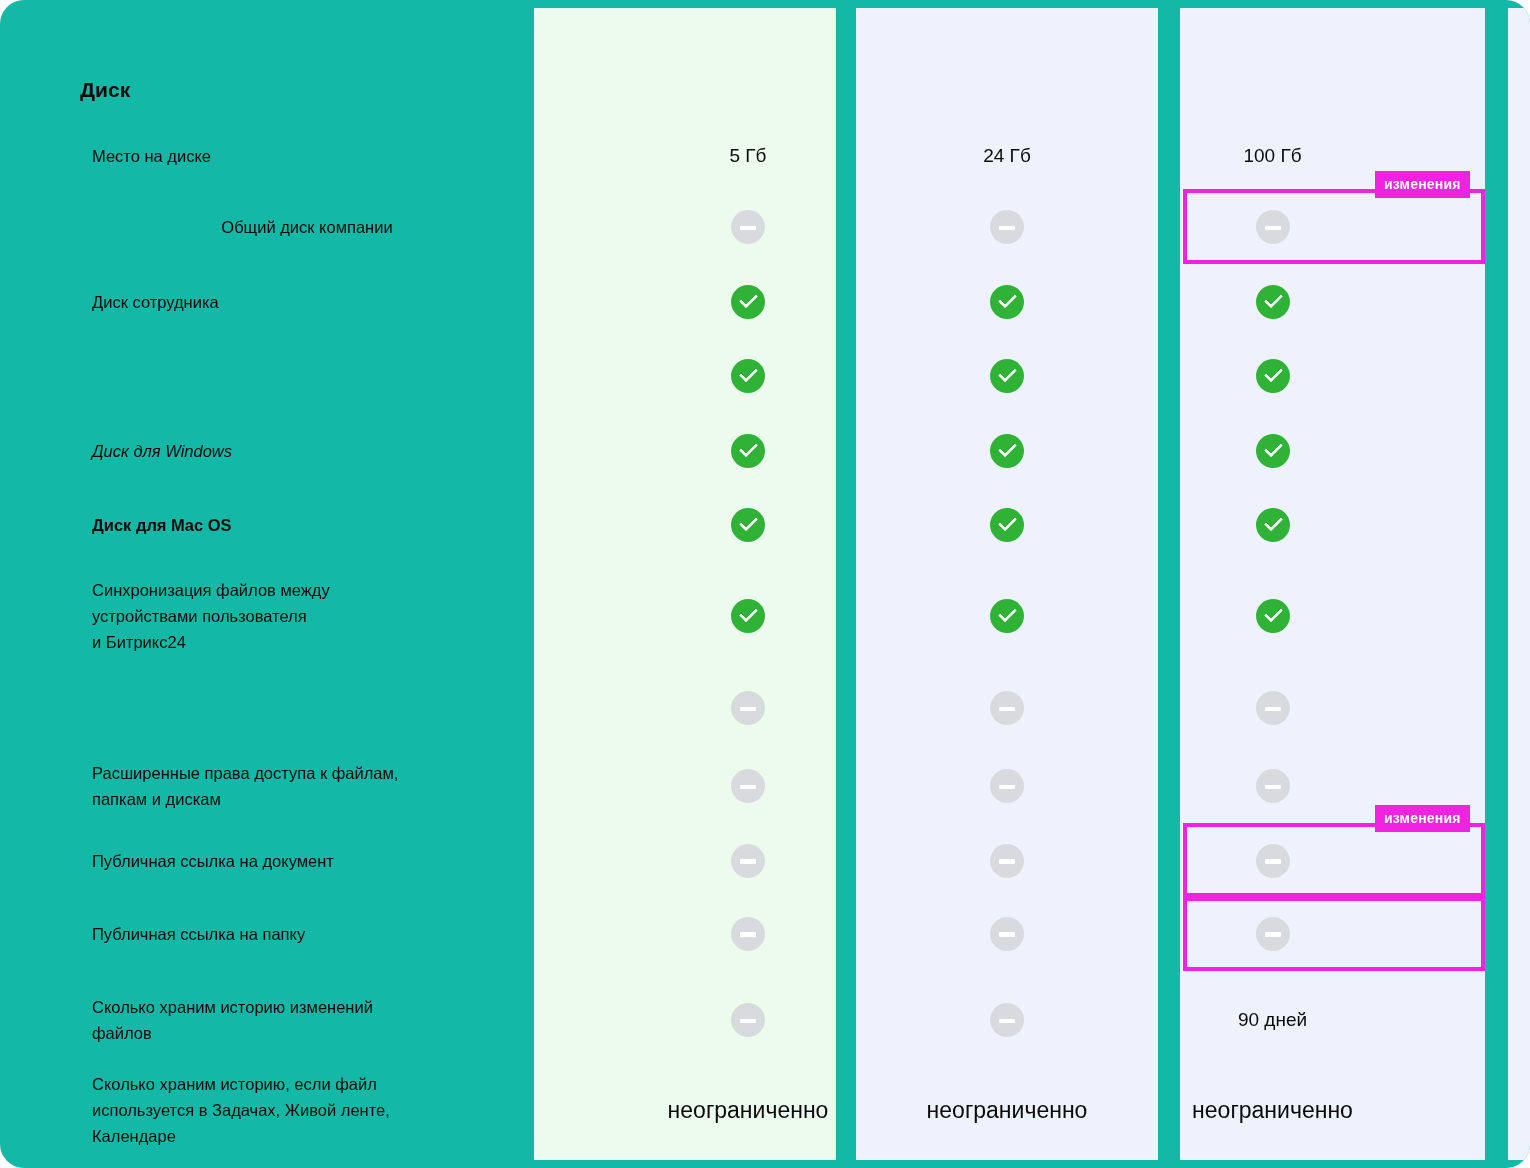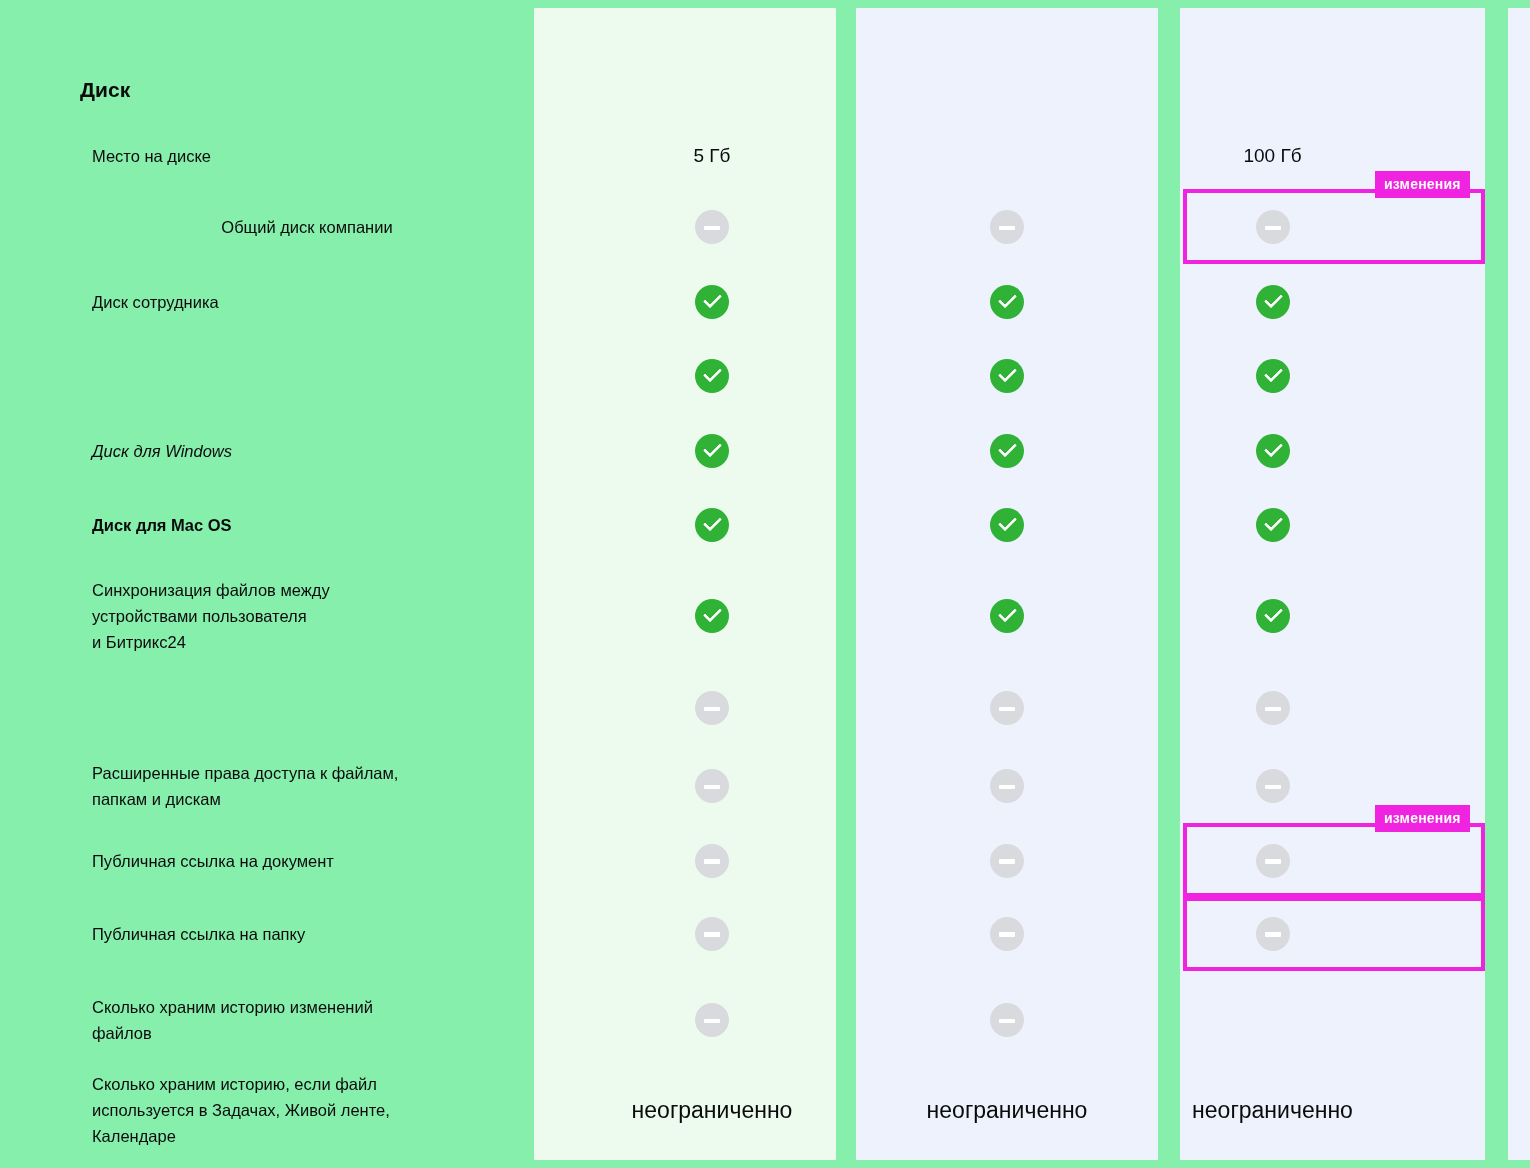--- a/index.html
+++ b/index.html
@@ -11,21 +11,22 @@
   body {
     font-family: "Liberation Sans", "DejaVu Sans", sans-serif;
     -webkit-font-smoothing: antialiased;
   }
 
   #page {
     position: relative;
     width: 1530px;
     height: 1168px;
     overflow: hidden;
-    background: #86efac;
+    background: #14b8a6;
+    border-radius: 24px;
   }
 
   
   .col-bg {
     position: absolute;
     top: 8px;
     height: 1152px;
   }
   .col-bg.c0 { left: 534px;  width: 302px; background: #edfbef; }
   .col-bg.c1 { left: 856px;  width: 302px; background: #eef2fd; }
@@ -61,21 +62,21 @@
     white-space: pre-line;
   }
   .cell {
     position: absolute;
     top: 0;
     height: 100%;
     display: flex;
     align-items: center;
     justify-content: center;
   }
-  .cell.c0 { left: 534px;  width: 356px; }
+  .cell.c0 { left: 534px;  width: 356px; padding-left: 36px; }
   .cell.c1 { left: 856px;  width: 302px; }
   .cell.c2 { left: 1120px; width: 305px; }
 
   .cell-text {
     font-size: 19px;
     color: #0b0b0c;
     text-align: center;
     line-height: 24px;
   }
   .cell-text.small {
@@ -147,20 +148,23 @@
   <div class="col-bg c3"></div>
 
   <div class="section-title">Диск</div>
 
   <div id="rows-host">
       <div class="row" style="top: 127px; height: 58px;">
         <div class="row-label">Место на диске</div>
         <div class="cell c0">
           <div class="cell-text">5 Гб</div>
         </div>
+        <div class="cell c1">
+          <div class="cell-text">24 Гб</div>
+        </div>
         <div class="cell c2">
           <div class="cell-text">100 Гб</div>
         </div>
       </div>
       <div class="row" style="top: 190px; height: 74px; text-align: center;">
         <div class="row-label">Общий диск компании</div>
         <div class="cell c0">
           <span class="icon no"></span>
         </div>
         <div class="cell c1">
@@ -280,20 +284,23 @@
         </div>
       </div>
       <div class="row" style="top: 980px; height: 80px;">
         <div class="row-label">Сколько храним историю изменений
 файлов</div>
         <div class="cell c0">
           <span class="icon no"></span>
         </div>
         <div class="cell c1">
           <span class="icon no"></span>
+        </div>
+        <div class="cell c2">
+          <div class="cell-text">90 дней</div>
         </div>
       </div>
       <div class="row" style="top: 1062px; height: 96px;">
         <div class="row-label">Сколько храним историю, если файл
 используется в Задачах, Живой ленте,
 Календаре</div>
         <div class="cell c0">
           <div class="cell-text small">неограниченно</div>
         </div>
         <div class="cell c1">

